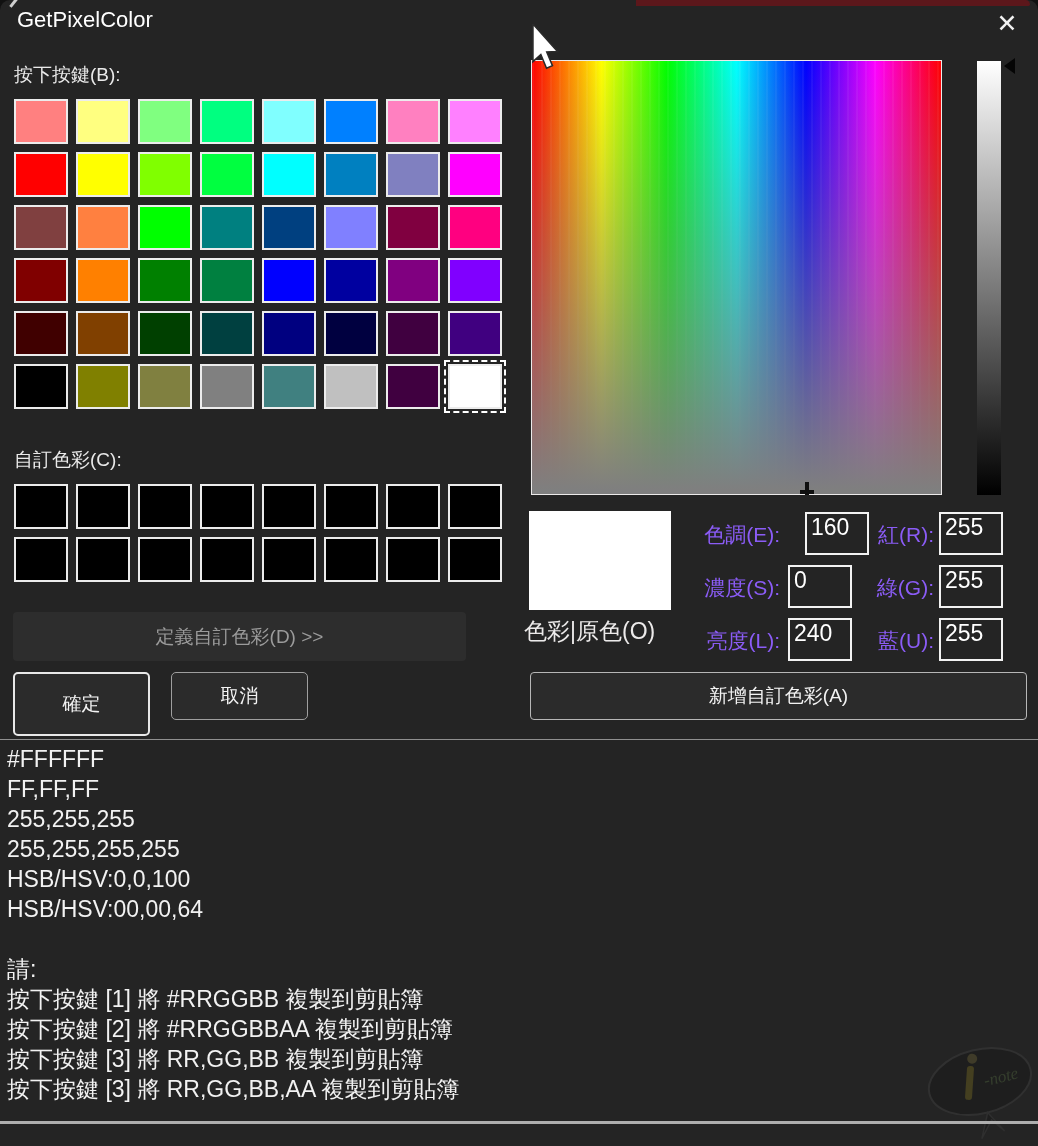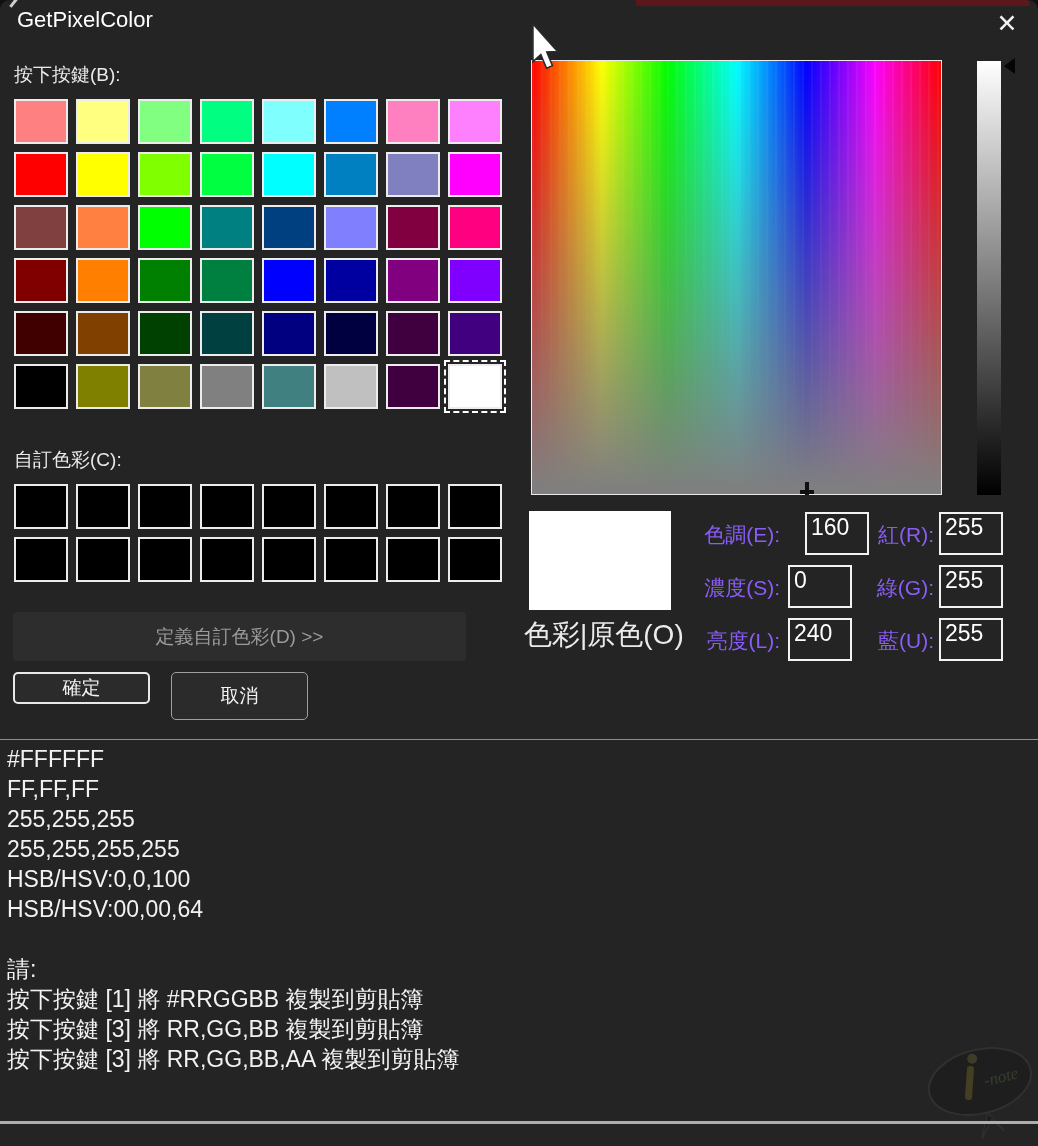--- a/index.html
+++ b/index.html
@@ -23,21 +23,21 @@
   .section-label{position:absolute;font-size:19px;color:#e9e9e9;}
 
   .swatch-grid{position:absolute;display:grid;grid-template-columns:repeat(8,54px);gap:8px 8px;}
   .swatch{width:54px;height:45px;border:2px solid #ececec;background:#000;}
   .swatch.selected{outline:2px dashed #ffffff;outline-offset:2px;}
 
   .btn{position:absolute;display:flex;align-items:center;justify-content:center;
     background:#2b2b2b;color:#f3f3f3;font-size:19px;border-radius:5px;cursor:pointer;}
   #define-btn{left:13px;top:612px;width:453px;height:49px;background:#2d2d2d;
     color:#9b9b9b;border:none;border-radius:4px;}
-  #ok-btn{left:13px;top:672px;width:137px;height:32px;border:2px solid #e8e8e8;}
+  #ok-btn{left:13px;top:672px;width:137px;height:64px;border:2px solid #e8e8e8;}
   #cancel-btn{left:171px;top:672px;width:137px;height:48px;border:1.5px solid #9f9f9f;}
   #add-custom-btn{left:530px;top:672px;width:497px;height:48px;border:1.5px solid #b7b7b7;border-radius:4px;}
 
   
   #hue-field{left:531px;top:60px;width:411px;height:435px;border:1px solid #eceaea;
     background:
       linear-gradient(to bottom, rgba(128,128,128,0) 0%, rgba(128,128,128,.55) 55%, #7f7f7f 99%),
       repeating-linear-gradient(to right, rgba(255,255,255,.05) 0 2px, rgba(0,0,0,0) 2px 9px),
       linear-gradient(to right,#ff0000 0%,#ffff00 17%,#00ff00 33%,#00ffff 50%,#0000ff 67%,#ff00ff 84%,#ff0000 100%);
     cursor:crosshair;}
@@ -45,21 +45,21 @@
   #hue-marker .v{position:absolute;left:5px;top:0;width:4px;height:13px;background:#101010;}
   #hue-marker .h{position:absolute;left:0;top:8px;width:14px;height:4px;background:#101010;}
 
   
   #lum-bar{left:977px;top:61px;width:24px;height:434px;
     background:linear-gradient(to bottom,#ffffff 0%,#9b9b9b 50%,#000000 100%);cursor:pointer;}
   #lum-arrow{left:1004px;top:58px;width:0;height:0;border-top:8px solid transparent;
     border-bottom:8px solid transparent;border-right:11px solid #050505;}
 
   #color-preview{left:529px;top:511px;width:142px;height:99px;background:#fff;}
-  #preview-label{left:524px;top:616px;font-size:28px;color:#eceaea;}
+  #preview-label{left:524px;top:616px;font-size:23px;color:#eceaea;}
 
   .fld-label{position:absolute;font-size:21px;color:#8b5cf6;text-align:right;}
   .fld-label.hsl{left:662px;width:118px;}
   .fld-label.rgb{left:846px;width:88px;}
   .num-input{position:absolute;width:64px;height:43px;background:#242424;border:2px solid #f2f2f2;
     color:#ffffff;font-size:23px;padding:0 4px 12px 4px;font-family:inherit;border-radius:0;}
 
   #out-divider{left:0;top:739px;width:1038px;height:1px;background:#8f8f8f;}
   #output{left:7px;top:744px;width:1020px;font-size:23px;line-height:30px;color:#f2f2f2;}
   .out-line{white-space:pre;}
@@ -190,32 +190,34 @@
   <div class="fld-label hsl" style="top:627px;">亮度(L):</div>
   <input class="num-input" style="left: 788px; top: 618px;" value="240">
 
   <div class="fld-label rgb" style="top:521px;">紅(R):</div>
   <input class="num-input" style="left: 939px; top: 512px;" value="255">
   <div class="fld-label rgb" style="top:574px;">綠(G):</div>
   <input class="num-input" style="left: 939px; top: 565px;" value="255">
   <div class="fld-label rgb" style="top:627px;">藍(U):</div>
   <input class="num-input" style="left: 939px; top: 618px;" value="255">
 
+  <div id="add-custom-btn" class="btn">新增自訂色彩(A)</div>
 
   <div id="out-divider" class="abs"></div>
   <div id="output" class="abs">
       <div class="out-line">#FFFFFF</div>
       <div class="out-line">FF,FF,FF</div>
       <div class="out-line">255,255,255</div>
       <div class="out-line">255,255,255,255</div>
       <div class="out-line">HSB/HSV:0,0,100</div>
       <div class="out-line">HSB/HSV:00,00,64</div>
       <div class="out-line">&nbsp;</div>
       <div class="out-line">請:</div>
       <div class="out-line">按下按鍵 [1] 將 #RRGGBB 複製到剪貼簿</div>
+      <div class="out-line">按下按鍵 [2] 將 #RRGGBBAA 複製到剪貼簿</div>
       <div class="out-line">按下按鍵 [3] 將 RR,GG,BB 複製到剪貼簿</div>
       <div class="out-line">按下按鍵 [3] 將 RR,GG,BB,AA 複製到剪貼簿</div>
     </div>
 
   <div id="footer-groove" class="abs"></div>
 
   <svg id="cursor" class="abs" width="32" height="46" viewBox="0 0 13 21">
     <polygon points="1,0 1,17.2 4.6,13.9 7.2,20.2 9.9,19 7.3,12.8 12.2,12.6" fill="#ffffff" stroke="#2a2a2a" stroke-width="0.7"></polygon>
   </svg>
 

